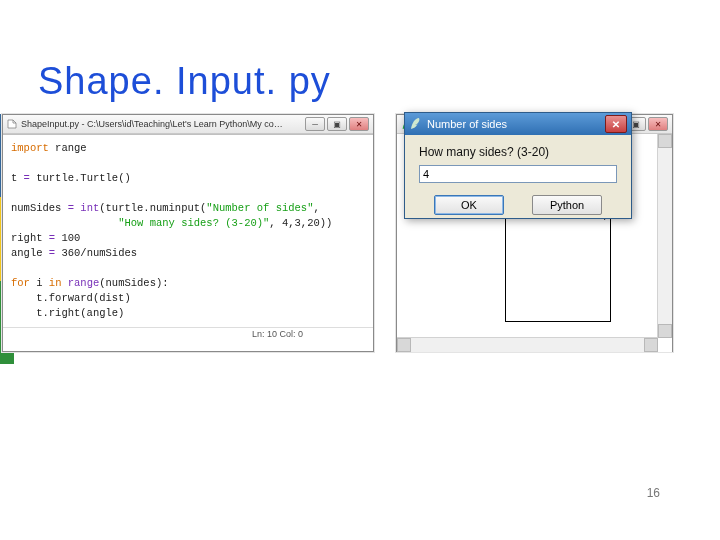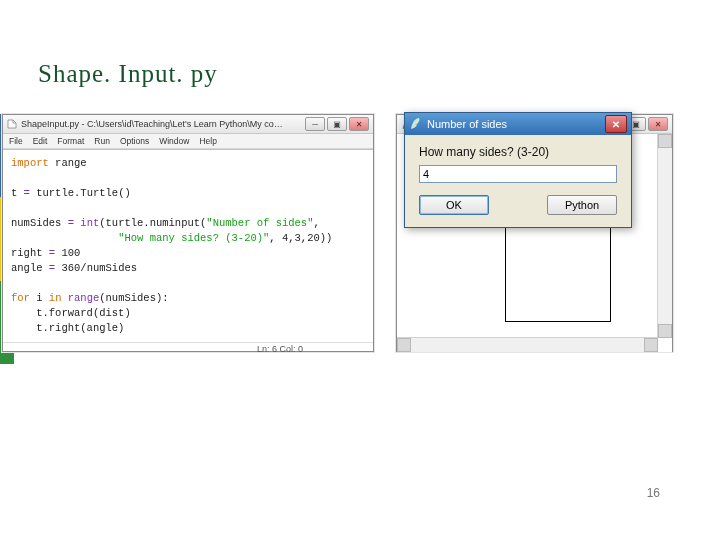--- a/index.html
+++ b/index.html
@@ -1,19 +1,19 @@
 <!DOCTYPE html>
 <html><head>
 <meta charset="utf-8">
 <style>
   html,body{margin:0;padding:0;width:720px;height:540px;background:#fff;font-family:Arial,Helvetica,sans-serif;overflow:hidden}
   .slide{position:relative;width:720px;height:540px}
   .sidebar{position:absolute;left:0;top:114px;width:14px;height:250px;display:flex;flex-direction:column}
   .sidebar .b{flex:1}
-  .heading{position:absolute;left:38px;top:60px;font-family:Liberation Serif, serif;font-size:25px;color:#14532d;letter-spacing:1px}
+  .heading{position:absolute;left:38px;top:60px;font-family:Liberation Sans, sans-serif;font-size:38px;color:#1d4ed8;letter-spacing:1px}
   .pagenum{position:absolute;right:60px;bottom:40px;font-size:12px;color:#777}
   
   .win{position:absolute;border:1px solid #8a8a8a;background:#fff;box-shadow:0 0 0 1px #e4e4e4}
   .win-editor{left:2px;top:114px;width:370px;height:236px}
   .titlebar{height:18px;background:linear-gradient(#fafafa,#e6e6e6);border-bottom:1px solid #c8c8c8;display:flex;align-items:center;font-size:9px;color:#333;padding:0 4px;gap:4px}
   .titlebar .wicon{width:10px;height:10px;display:inline-block}
   .titlebar .title{flex:1;white-space:nowrap;overflow:hidden;text-overflow:ellipsis}
   .winbtns{display:flex;gap:2px}
   .winbtn{width:18px;height:12px;border:1px solid #9a9a9a;background:linear-gradient(#fafafa,#dcdcdc);border-radius:2px;display:flex;align-items:center;justify-content:center;font-size:8px;color:#444;cursor:default}
   .winbtn.close{background:linear-gradient(#f7bdbd,#e08080);color:#701010}
@@ -37,24 +37,24 @@
   .scroll-h::before{left:0;top:0;bottom:0;width:12px}
   .scroll-h::after{right:0;top:0;bottom:0;width:12px}
   .shape{position:absolute;border:1.5px solid #000}
   .turtle-cursor{position:absolute;width:0;height:0;border-left:5px solid transparent;border-right:5px solid transparent;border-bottom:8px solid #000;transform:rotate(90deg)}
   
   .dialog{position:absolute;left:404px;top:112px;width:226px;border:1px solid #2e5c8a;background:#ece9d8;box-shadow:2px 2px 8px rgba(0,0,0,.35);z-index:5}
   .dlg-title{height:22px;background:linear-gradient(#5c9bd8,#2f6fb3);display:flex;align-items:center;padding:0 4px;gap:6px;color:#fff;font-size:11px}
   .dlg-title .feather{width:12px;height:14px;display:inline-block}
   .dlg-title .t{flex:1;font-weight:normal}
   .dlg-close{width:20px;height:16px;background:linear-gradient(#e89090,#c74040);border:1px solid #7a1c1c;border-radius:2px;display:flex;align-items:center;justify-content:center;color:#fff;font-size:10px;font-weight:bold;cursor:default}
-  .dlg-body{padding:10px 14px 12px;font-size:12px;color:#111}
+  .dlg-body{padding:10px 14px 3px;font-size:12px;color:#111}
   .dlg-body .prompt{margin-bottom:6px}
   .dlg-input{width:100%;height:18px;border:1px solid #7a97b8;background:#fff;font-size:11px;padding:1px 3px;box-sizing:border-box}
-  .dlg-btns{display:flex;justify-content:space-between;gap:28px;margin-top:12px}
+  .dlg-btns{display:flex;justify-content:center;gap:28px;margin-top:12px}
   .dlg-btn{width:70px;height:20px;border:1px solid #8a8a8a;background:linear-gradient(#fafafa,#e2e2e2);font-size:11px;border-radius:2px;cursor:default}
   .dlg-btn.primary{border:1px solid #3a77b8;box-shadow:0 0 0 1px #8db8e6 inset}
 </style>
 </head>
 <body>
 
 <div class="slide">
   <div class="sidebar">
     <div class="b" style="background:#336699"></div>
     <div class="b" style="background:#f0c419"></div>
@@ -72,43 +72,34 @@
             <path d="M6 1v3h3" fill="none" stroke="#777" stroke-width="0.7"></path>
           </svg>
       </span>
       <span class="title">ShapeInput.py - C:\Users\id\Teaching\Let's Learn Python\My co…</span>
       <div class="winbtns">
         <div class="winbtn">─</div>
         <div class="winbtn">▣</div>
         <div class="winbtn close">✕</div>
       </div>
     </div>
-    <div class="menubar">
-      <span>File</span>
-      <span>Edit</span>
-      <span>Format</span>
-      <span>Run</span>
-      <span>Options</span>
-      <span>Window</span>
-      <span>Help</span>
-    </div>
     <div class="edtext"></div>
     <div class="code" id="code-area"><span class="kw">import </span><span>range</span>
  
 <span>t </span><span class="op">= </span><span>turtle.Turtle()</span>
  
 <span>numSides </span><span class="op">= </span><span class="fn">int</span><span>(turtle.numinput(</span><span class="str">"Number of sides"</span><span>,</span>
 <span>                 </span><span class="str">"How many sides? (3-20)"</span><span>, 4,3,20))</span>
 <span>right </span><span class="op">= </span><span>100</span>
 <span>angle </span><span class="op">= </span><span>360/numSides</span>
  
 <span class="kw">for </span><span>i </span><span class="kw">in </span><span class="fn">range</span><span>(numSides):</span>
 <span>    t.forward(dist)</span>
 <span>    t.right(angle)</span></div>
-    <div class="sep">Ln: 6  Col: 0</div>
+    <div class="sep">Ln: 10  Col: 0</div>
   </div>
 
   <div class="win win-canvas">
     <div class="titlebar">
       <span class="wicon">
         <svg viewBox="0 0 12 14">
             <path d="M10 1C6 1 3 6 2 12c3-1 5-2 6-4L6 8l3-1-1 0c2-2 3-4 2-6z" fill="#2a4"></path>
           </svg>
       </span>
       <span class="title"></span>

